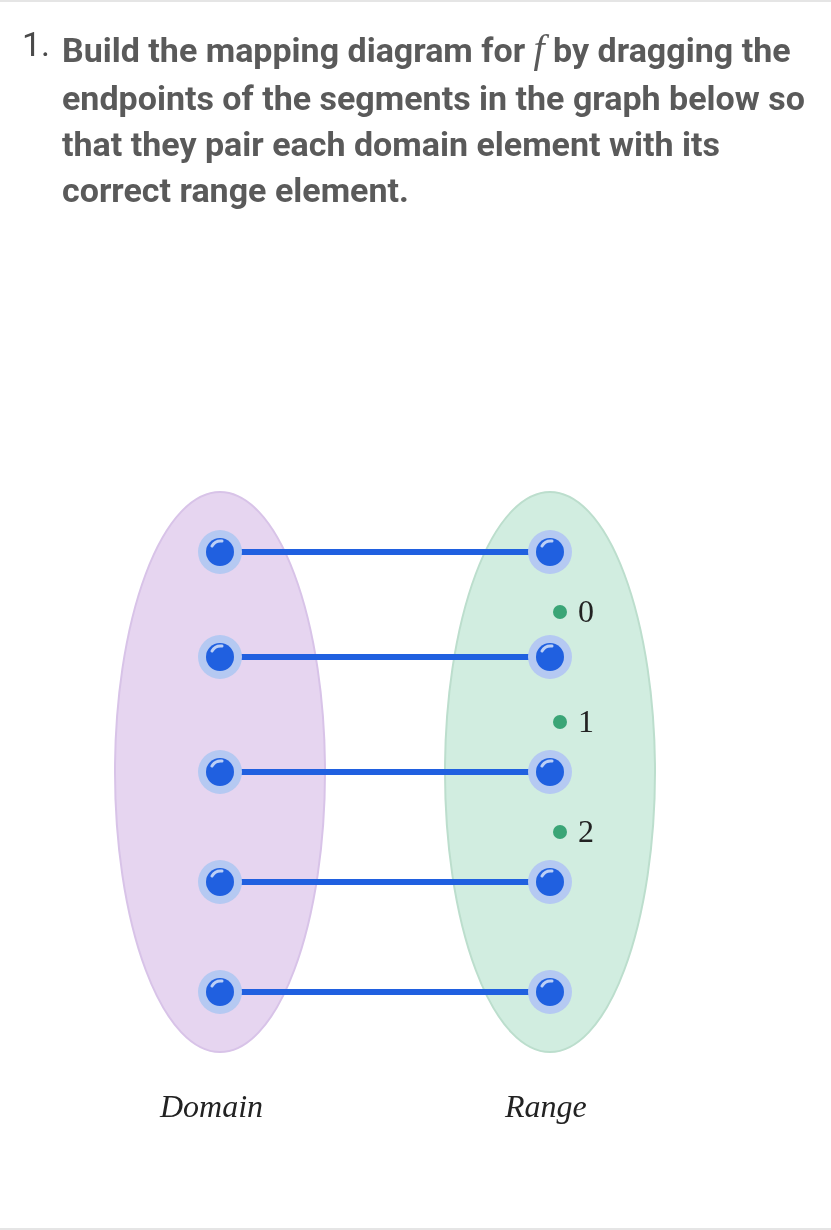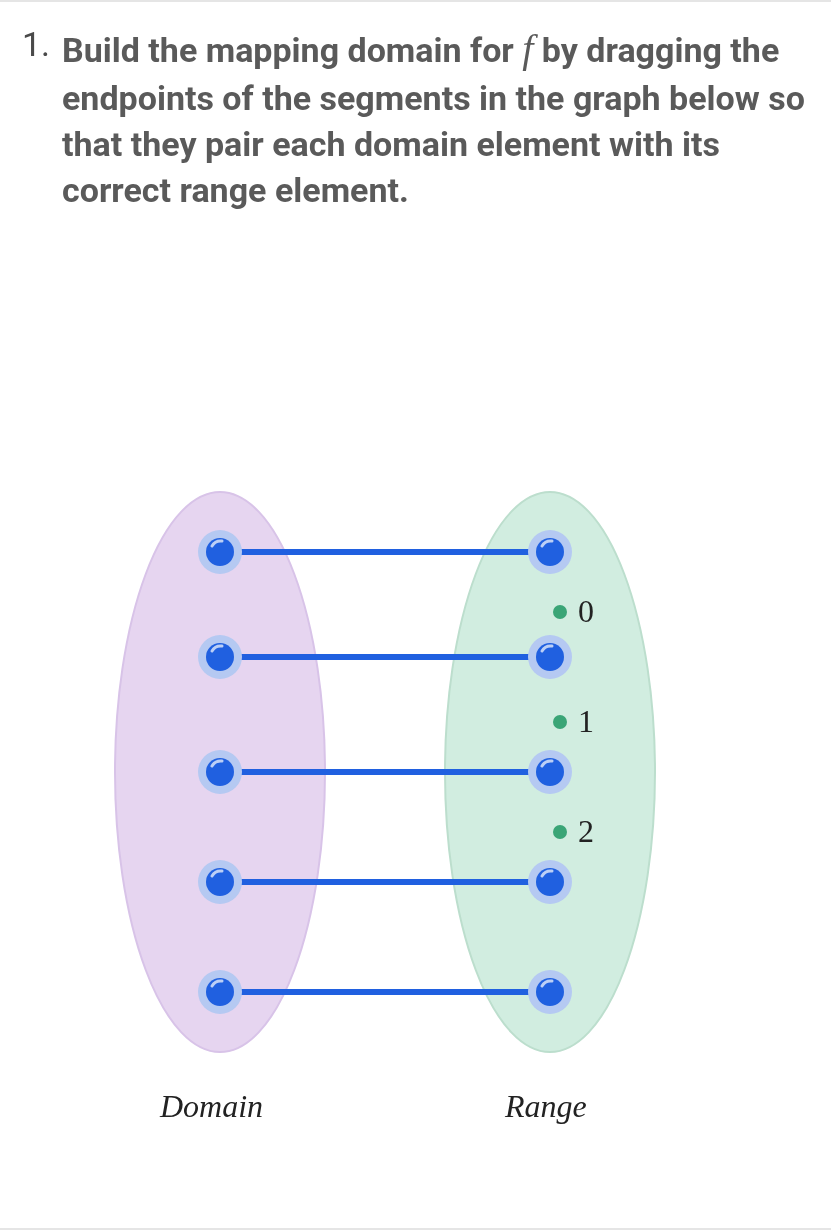--- a/index.html
+++ b/index.html
@@ -65,21 +65,21 @@
     fill: #222;
   }
 </style>
 </head>
 <body>
 
 <div class="container">
   <div class="question">
     <div class="q-number">1.</div>
     <div class="q-text">
-      <span>Build the mapping domain for </span><span class="fvar">f</span><span> by dragging the endpoints of the segments in the graph below so that they pair each domain element with its correct range element.</span>
+      <span>Build the mapping diagram for </span><span class="fvar">f</span><span> by dragging the endpoints of the segments in the graph below so that they pair each domain element with its correct range element.</span>
     </div>
   </div>
 
   <div class="diagram">
     <svg viewBox="0 0 560 650">
 
       <ellipse cx="90" cy="260" rx="105" ry="280" stroke-width="2" fill="#e6d5f0" stroke="#d8c3e8"></ellipse>
 
       <ellipse cx="420" cy="260" rx="105" ry="280" stroke-width="2" fill="#d1ede0" stroke="#bcdecd"></ellipse>
 

